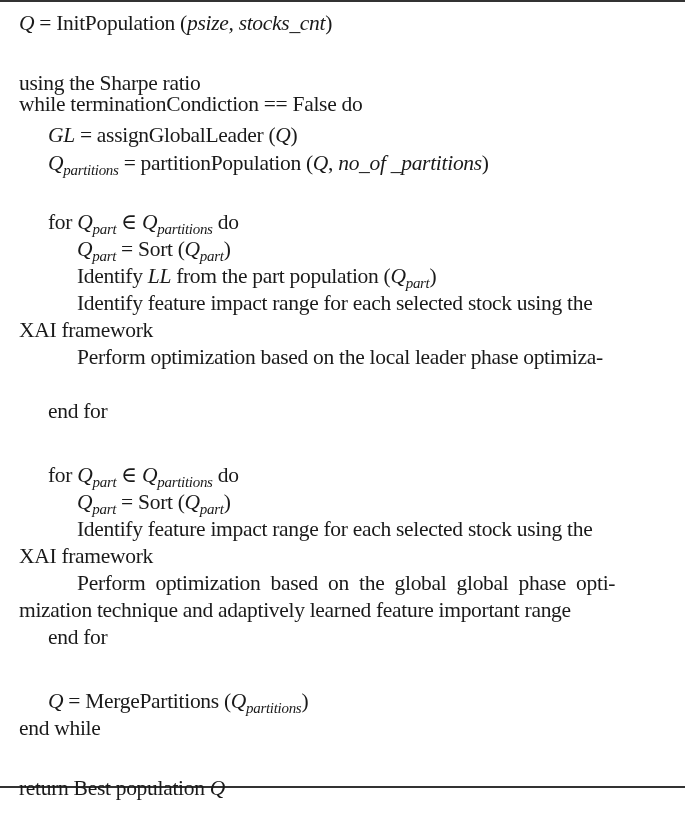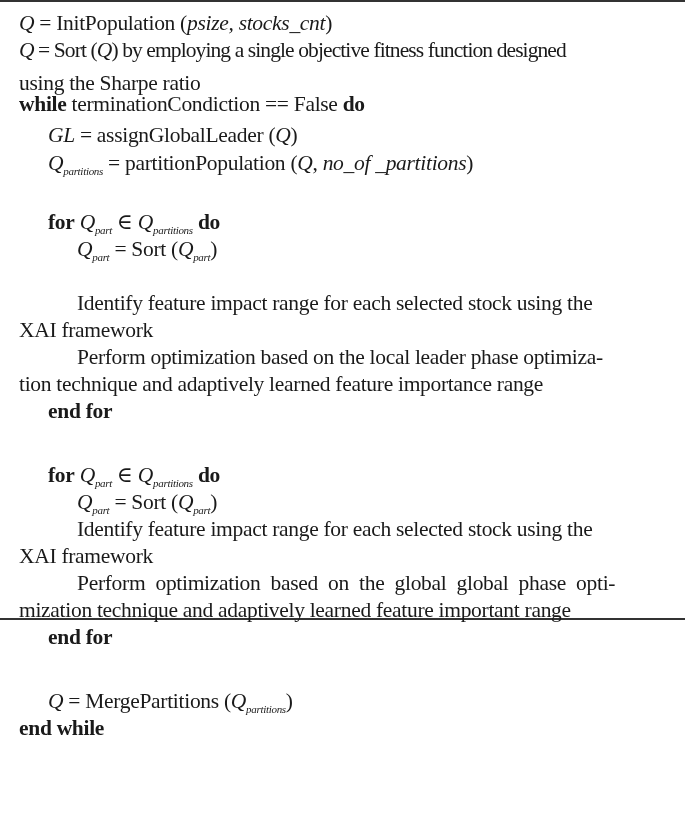--- a/index.html
+++ b/index.html
@@ -2,76 +2,76 @@
 <html><head>
   <meta charset="utf-8">
   <style>
     html, body { margin: 0; padding: 0; background: #ffffff; }
     body {
       width: 685px; height: 813px; overflow: hidden;
       font-family: "Liberation Serif", "DejaVu Serif", serif;
       color: #1a1a1a;
     }
     .algo {
-      position: absolute; left: 0; top: 0; width: 685px; height: 620px;
+      position: absolute; left: 0; top: 0; width: 685px; height: 788px;
       box-sizing: border-box;
       border-top: 2px solid #333;
       border-bottom: 2px solid #333;
     }
     .line {
       position: absolute;
       left: 19px;
       font-size: 21.5px;
       line-height: 26px;
       white-space: nowrap;
       letter-spacing: -0.3px;
     }
     .ind1 { left: 48px; }
     .ind2 { left: 77px; font-family: Liberation Serif, serif; }
-    .kw { font-weight: bold; margin-top: 9px; }
+    .kw { font-weight: normal; margin-top: 9px; }
     .m { font-style: italic; }
-    sub { font-size: 11px; font-style: italic; vertical-align: -5px; line-height: 0; }
+    sub { font-size: 15px; font-style: italic; vertical-align: -5px; line-height: 0; }
     .tight { letter-spacing: -0.9px; }
   </style>
 </head>
 <body>
 
 <div class="algo">
 
   <div class="line" style="top:8px"><span class="m">Q</span><span> = InitPopulation (</span><span class="m">psize, stocks_cnt</span><span>)</span></div>
 
-  <div class="line tight" style="top:35px"><span class="m">Q</span><span> = Sort (</span><span class="m">Q</span><span>) by employing a single objective fitness function designed</span></div>
 
   <div class="line" style="top:68px"><span>using the Sharpe ratio</span></div>
 
   <div class="line" style="top:89px"><span class="kw">while</span><span> terminationCondiction == False </span><span class="kw">do</span></div>
 
   <div class="line ind1" style="top:120px"><span class="m">GL</span><span> = assignGlobalLeader (</span><span class="m">Q</span><span>)</span></div>
 
   <div class="line ind1" style="top:148px"><span class="m">Q</span><sub>partitions</sub><span> = partitionPopulation (</span><span class="m">Q</span><span>, </span><span class="m">no_of _partitions</span><span>)</span></div>
 
   <div class="line ind1" style="top:207px"><span class="kw">for</span> <span class="m">Q</span><sub>part</sub><span> ∈ </span><span class="m">Q</span><sub>partitions</sub> <span class="kw">do</span></div>
 
   <div class="line ind2" style="top:234px"><span class="m">Q</span><sub>part</sub><span> = Sort (</span><span class="m">Q</span><sub>part</sub><span>)</span></div>
 
+  <div class="line ind2" style="top:261px"><span>Identify </span><span class="m">LL</span><span> from the part population (</span><span class="m">Q</span><sub>part</sub><span>)</span></div>
 
   <div class="line ind2" style="top:288px"><span>Identify feature impact range for each selected stock using the</span></div>
   <div class="line" style="top:315px"><span>XAI framework</span></div>
   <div class="line ind2" style="top:342px"><span>Perform optimization based on the local leader phase optimiza-</span></div>
-  <div class="line" style="top:369px"><span>tion technique and adaptively learned feature importance range</span></div>
   <div class="line ind1" style="top:396px"><span class="kw">end for</span></div>
 
   <div class="line ind1" style="top:460px"><span class="kw">for</span> <span class="m">Q</span><sub>part</sub><span> ∈ </span><span class="m">Q</span><sub>partitions</sub> <span class="kw">do</span></div>
 
   <div class="line ind2" style="top:487px"><span class="m">Q</span><sub>part</sub><span> = Sort (</span><span class="m">Q</span><sub>part</sub><span>)</span></div>
 
   <div class="line ind2" style="top:514px"><span>Identify feature impact range for each selected stock using the</span></div>
   <div class="line" style="top:541px"><span>XAI framework</span></div>
   <div class="line ind2" style="top:568px"><span style="word-spacing:5px">Perform optimization based on the global global phase opti-</span></div>
   <div class="line" style="top:595px"><span>mization technique and adaptively learned feature important range</span></div>
   <div class="line ind1" style="top:622px"><span class="kw">end for</span></div>
 
   <div class="line ind1" style="top:686px"><span class="m">Q</span><span> = MergePartitions (</span><span class="m">Q</span><sub>partitions</sub><span>)</span></div>
 
   <div class="line" style="top:713px"><span class="kw">end while</span></div>
 
+  <div class="line" style="top:773px"><span class="kw">return</span><span> Best population </span><span class="m">Q</span></div>
 
 </div>
 
 </body></html>

